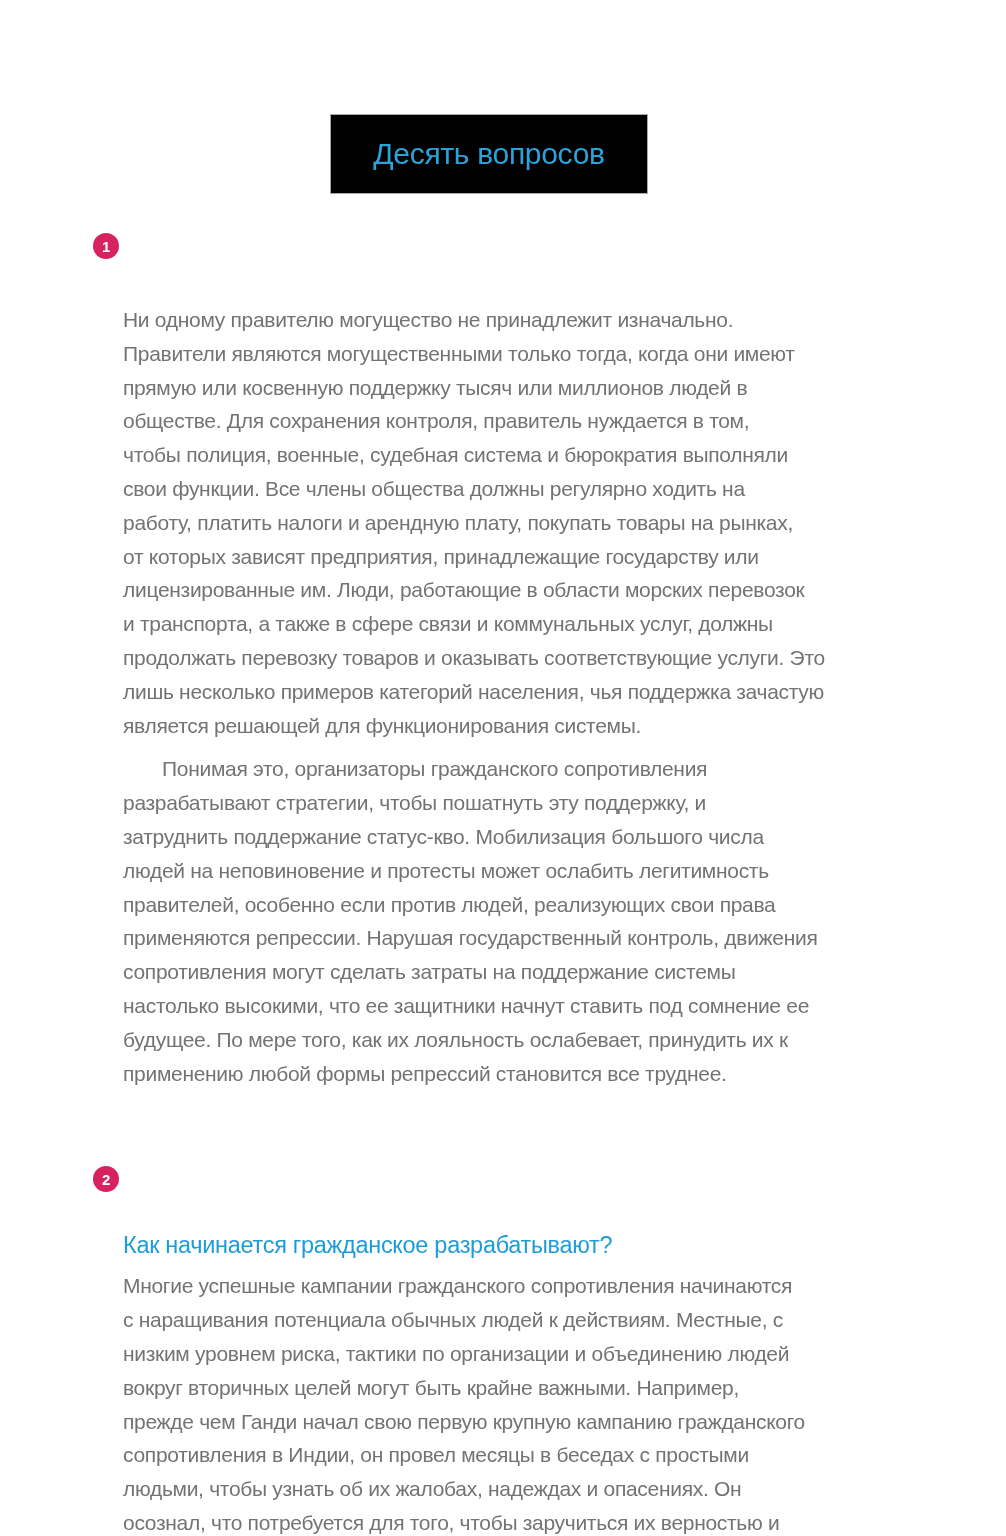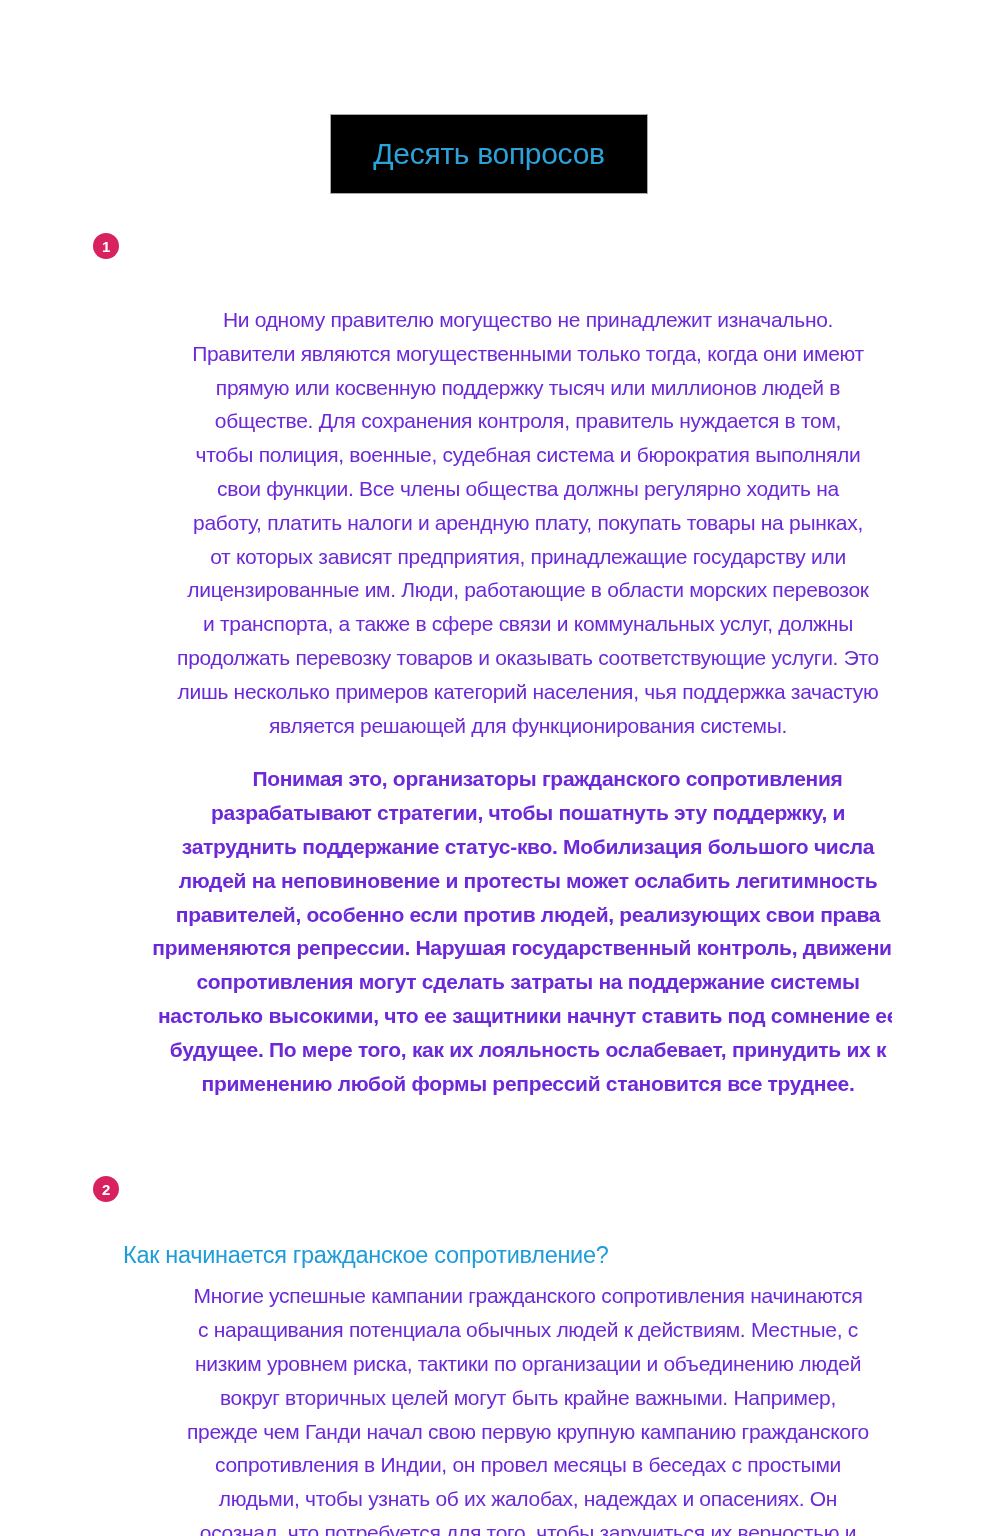--- a/index.html
+++ b/index.html
@@ -7,20 +7,21 @@
     padding: 0;
     background: #ffffff;
   }
   .page {
     position: relative;
     width: 892px;
     height: 1536px;
     background: #ffffff;
     font-family: "Liberation Sans", sans-serif;
     overflow: hidden;
+    padding-left: 48px;
   }
   .title-box {
     position: absolute;
     left: 330px;
     top: 114px;
     width: 318px;
     height: 80px;
     background: #000000;
     border: 1px solid #a9a9a9;
     box-sizing: border-box;
@@ -57,32 +58,30 @@
     border-radius: 50%;
     background: #d8215f;
     color: #ffffff;
     font-size: 15px;
     font-weight: bold;
     display: flex;
     align-items: center;
     justify-content: center;
   }
   .para {
-    color: #6d28d9;
+    color: #737373;
     font-size: 21px;
     line-height: 33.8px;
     white-space: pre-line;
     letter-spacing: -0.3px;
     margin: 0;
-    text-align: center;
   }
   .para.indent {
     text-indent: 39px;
-    margin-top: 20px;
-    font-weight: bold;
+    margin-top: 10px;
   }
   .section-2 {
     margin-top: 73px;
   }
 </style>
 </head>
 <body>
 
 <div class="page">
 
@@ -121,21 +120,21 @@
 настолько высокими, что ее защитники начнут ставить под сомнение ее
 будущее. По мере того, как их лояльность ослабевает, принудить их к
 применению любой формы репрессий становится все труднее.</p>
     </div>
 
     <div class="section section-2">
       <div class="question">
         <span class="qbadge">
           <span>2</span>
         </span>
-        <span>Как начинается гражданское сопротивление?</span>
+        <span>Как начинается гражданское разрабатывают?</span>
       </div>
       <p class="para">Многие успешные кампании гражданского сопротивления начинаются
 с наращивания потенциала обычных людей к действиям. Местные, с
 низким уровнем риска, тактики по организации и объединению людей
 вокруг вторичных целей могут быть крайне важными. Например,
 прежде чем Ганди начал свою первую крупную кампанию гражданского
 сопротивления в Индии, он провел месяцы в беседах с простыми
 людьми, чтобы узнать об их жалобах, надеждах и опасениях. Он
 осознал, что потребуется для того, чтобы заручиться их верностью и</p>
     </div>

